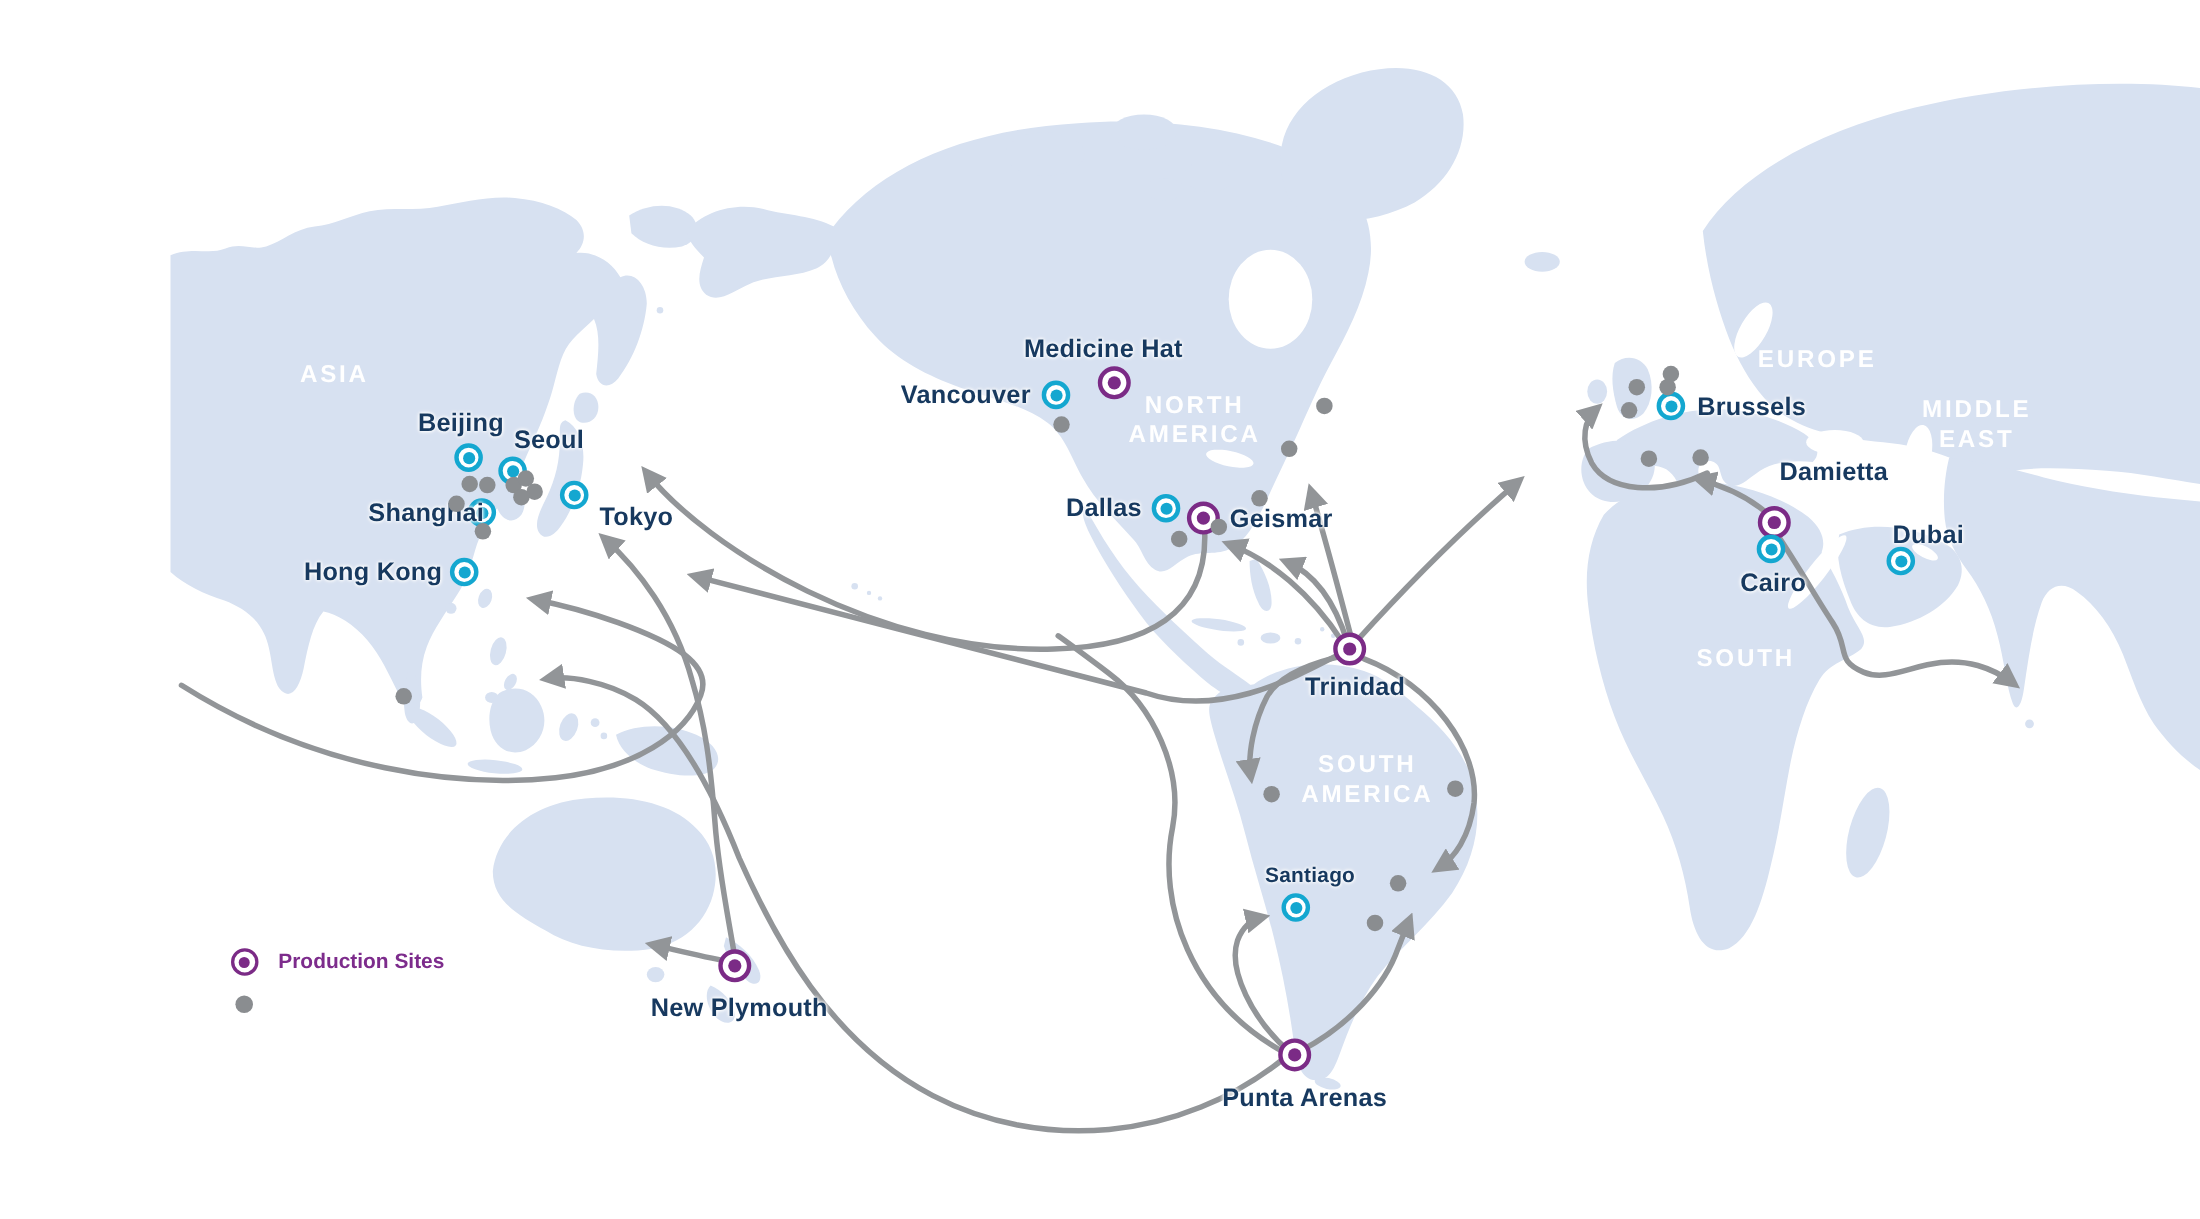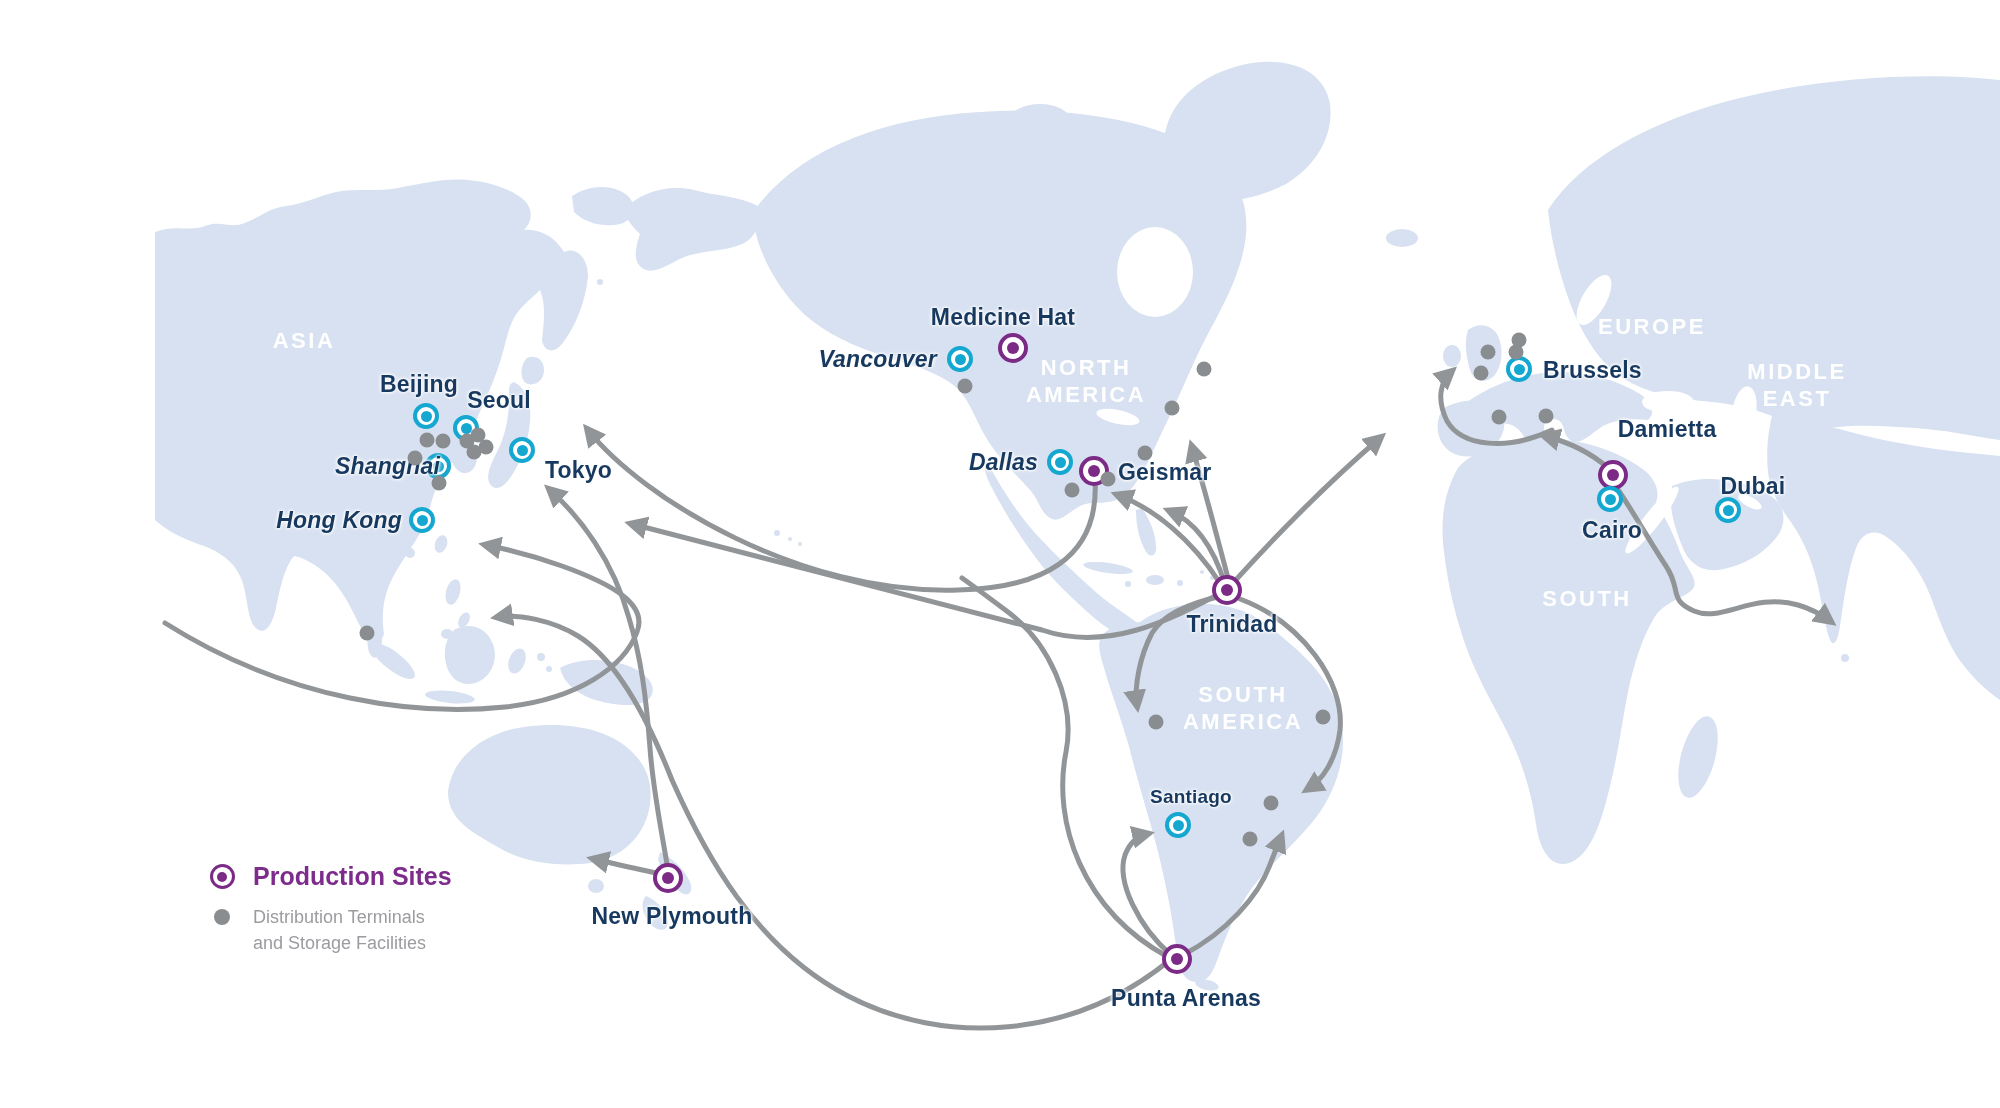--- a/index.html
+++ b/index.html
@@ -15,39 +15,39 @@
   .marker.office::after{width:11px;height:11px;background:#14a7d0;}
   .marker.production{width:30px;height:30px;border:4px solid #7b2b86;}
   .marker.production::after{width:12px;height:12px;background:#7b2b86;}
   .dot{position:absolute;width:15px;height:15px;border-radius:50%;background:#8a8d90;transform:translate(-50%,-50%);}
 
   
   .city-label{position:absolute;transform:translate(-50%,-50%);color:#17395f;font-size:23px;font-weight:700;
               white-space:nowrap;letter-spacing:0.2px;
               text-shadow:0 0 3px #fff,0 0 3px #fff,0 0 5px #fff;}
   .city-label.left{transform:translate(0,-50%);}
-  .city-label.right{transform:translate(-100%,-50%);font-style:italic;}
+  .city-label.right{transform:translate(-100%,-50%);}
   .city-label.small{font-size:19px;}
 
   .region{position:absolute;transform:translate(-50%,-50%);color:#ffffff;font-size:22px;font-weight:700;
           letter-spacing:2.5px;white-space:nowrap;text-align:center;line-height:27px;}
 
   
   .legend{position:absolute;left:203px;top:862px;width:400px;}
   .legend-row{display:flex;align-items:center;margin-bottom:13px;}
   .legend-row.top{align-items:flex-start;}
   .legend-swatch{width:38px;display:flex;justify-content:center;flex:0 0 38px;}
   .legend .lm{position:static;transform:none;}
   .legend .lm.production{width:25px;height:25px;border-width:3.5px;}
   .legend .lm.production::after{width:10px;height:10px;}
   .legend .lm.office{width:25px;height:25px;border-width:3.5px;}
   .legend .lm.office::after{width:10px;height:10px;}
   .legend .ld{position:static;transform:none;width:16px;height:16px;}
   .legend .lline{width:32px;height:5px;border-radius:3px;background:#8f9294;margin-top:8px;}
-  .legend-text{margin-left:12px;font-size:25px;font-weight:700;white-space:nowrap;}
+  .legend-text{margin-left:12px;font-size:19px;font-weight:700;white-space:nowrap;}
   .legend-text.purple{color:#7d2c8c;}
   .legend-text.teal{color:#0aa2cb;}
   .legend-text.gray{color:#9b9ca0;font-weight:400;font-size:18px;line-height:26px;}
 </style>
 </head>
 <body>
 
 <div class="stage">
 
   <svg class="mapsvg" width="2000" height="1108" viewBox="0 0 2000 1108">
@@ -233,20 +233,16 @@
     <div class="legend-row">
       <span class="legend-swatch">
           <span class="marker production lm"></span>
         </span>
       <span class="legend-text purple">Production Sites</span>
     </div>
     <div class="legend-row top">
       <span class="legend-swatch" style="padding-top:5px">
           <span class="dot ld"></span>
         </span>
-      <span class="legend-text gray">
-        <span>Distribution Terminals</span><br>
-        <span>and Storage Facilities</span>
-      </span>
     </div>
   </div>
 
 </div>
 
 </body></html>

